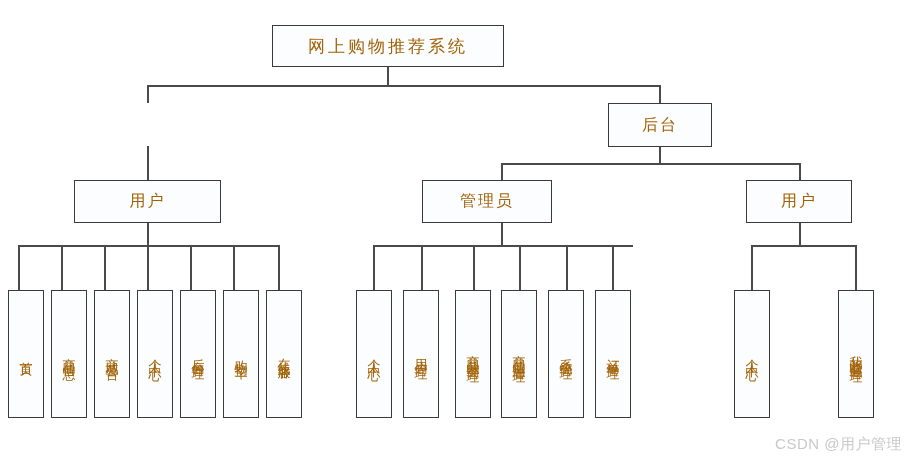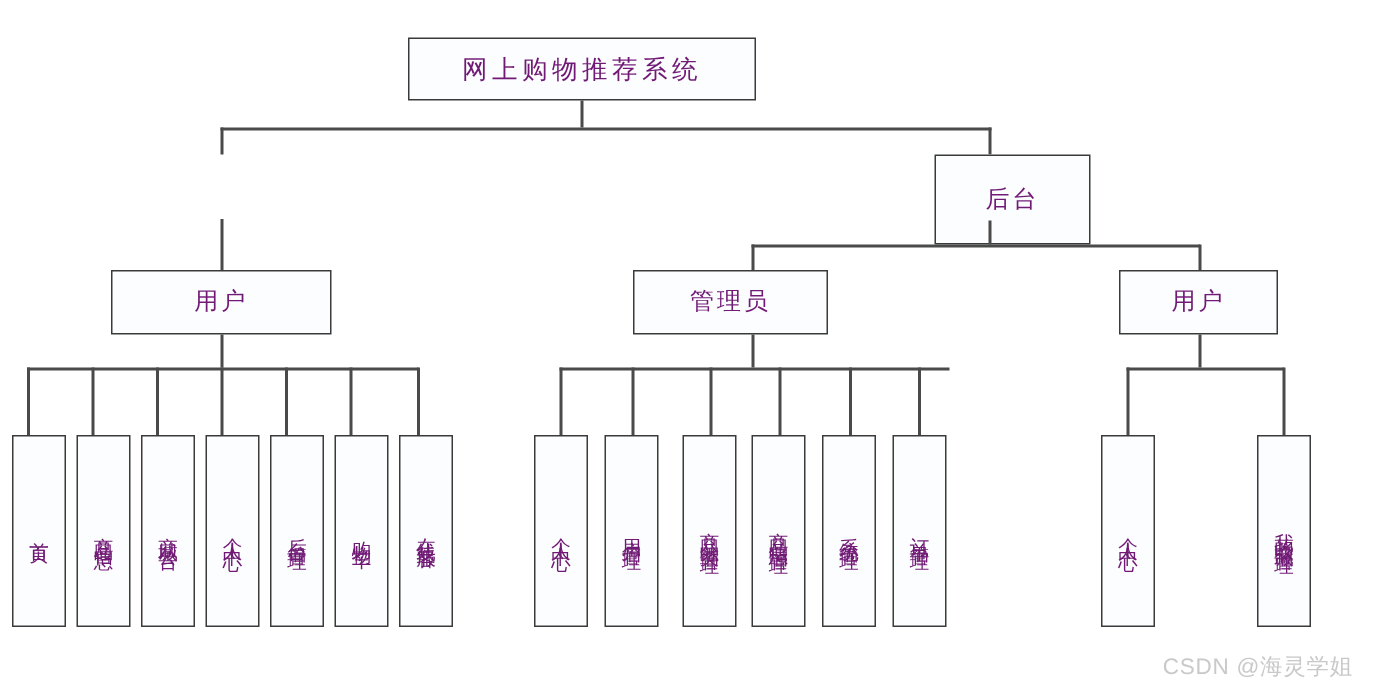--- a/index.html
+++ b/index.html
@@ -20,21 +20,21 @@
 
   
   .node {
     position: absolute;
     box-sizing: border-box;
     border: 1.5px solid #3a3a3a;
     background: #fcfdff;
     display: flex;
     align-items: center;
     justify-content: center;
-    color: #701a75;
+    color: #a16207;
     letter-spacing: 2px;
   }
   .node.h {           
     writing-mode: horizontal-tb;
     font-size: 16px;
   }
   .node.root {
     font-size: 17px;
     letter-spacing: 3px;
   }
@@ -95,21 +95,21 @@
   <div class="ln v" style="left:278px; top:245px; height:45px;"></div>
 
   <div class="node v" style="left:8px;   top:290px; width:36px; height:128px;">首页</div>
   <div class="node v" style="left:51px;  top:290px; width:36px; height:128px;">商品信息</div>
   <div class="node v" style="left:94px;  top:290px; width:36px; height:128px;">商城公告</div>
   <div class="node v" style="left:137px; top:290px; width:36px; height:128px;">个人中心</div>
   <div class="node v" style="left:180px; top:290px; width:36px; height:128px;">后台管理</div>
   <div class="node v" style="left:223px; top:290px; width:36px; height:128px;">购物车</div>
   <div class="node v" style="left:266px; top:290px; width:36px; height:128px;">在线客服</div>
 
-  <div class="node h" style="left:608px; top:103px; width:104px; height:60px;margin-left:15px;">后台</div>
+  <div class="node h" style="left:608px; top:103px; width:104px; height:44px;">后台</div>
   <div class="ln v" style="left:659px; top:147px; height:16px;"></div>
 
   <div class="ln h" style="left:501px; top:163px; width:299px;"></div>
   <div class="ln v" style="left:501px; top:163px; height:17px;"></div>
   <div class="ln v" style="left:799px; top:163px; height:17px;"></div>
 
   <div class="node h" style="left:422px; top:180px; width:130px; height:43px;">管理员</div>
   <div class="ln v" style="left:501px; top:223px; height:22px;"></div>
 
   <div class="ln h" style="left:373px; top:245px; width:260px;"></div>
@@ -130,15 +130,15 @@
   <div class="node h" style="left:746px; top:180px; width:106px; height:43px;">用户</div>
   <div class="ln v" style="left:799px; top:223px; height:22px;"></div>
 
   <div class="ln h" style="left:751px; top:245px; width:105px;"></div>
   <div class="ln v" style="left:751px; top:245px; height:45px;"></div>
   <div class="ln v" style="left:855px; top:245px; height:45px;"></div>
 
   <div class="node v" style="left:734px; top:290px; width:36px; height:128px;">个人中心</div>
   <div class="node v" style="left:838px; top:290px; width:36px; height:128px;">我的收藏管理</div>
 
-  <div id="watermark">CSDN @海灵学姐</div>
+  <div id="watermark">CSDN @用户管理</div>
 
 </div>
 
 </body></html>

